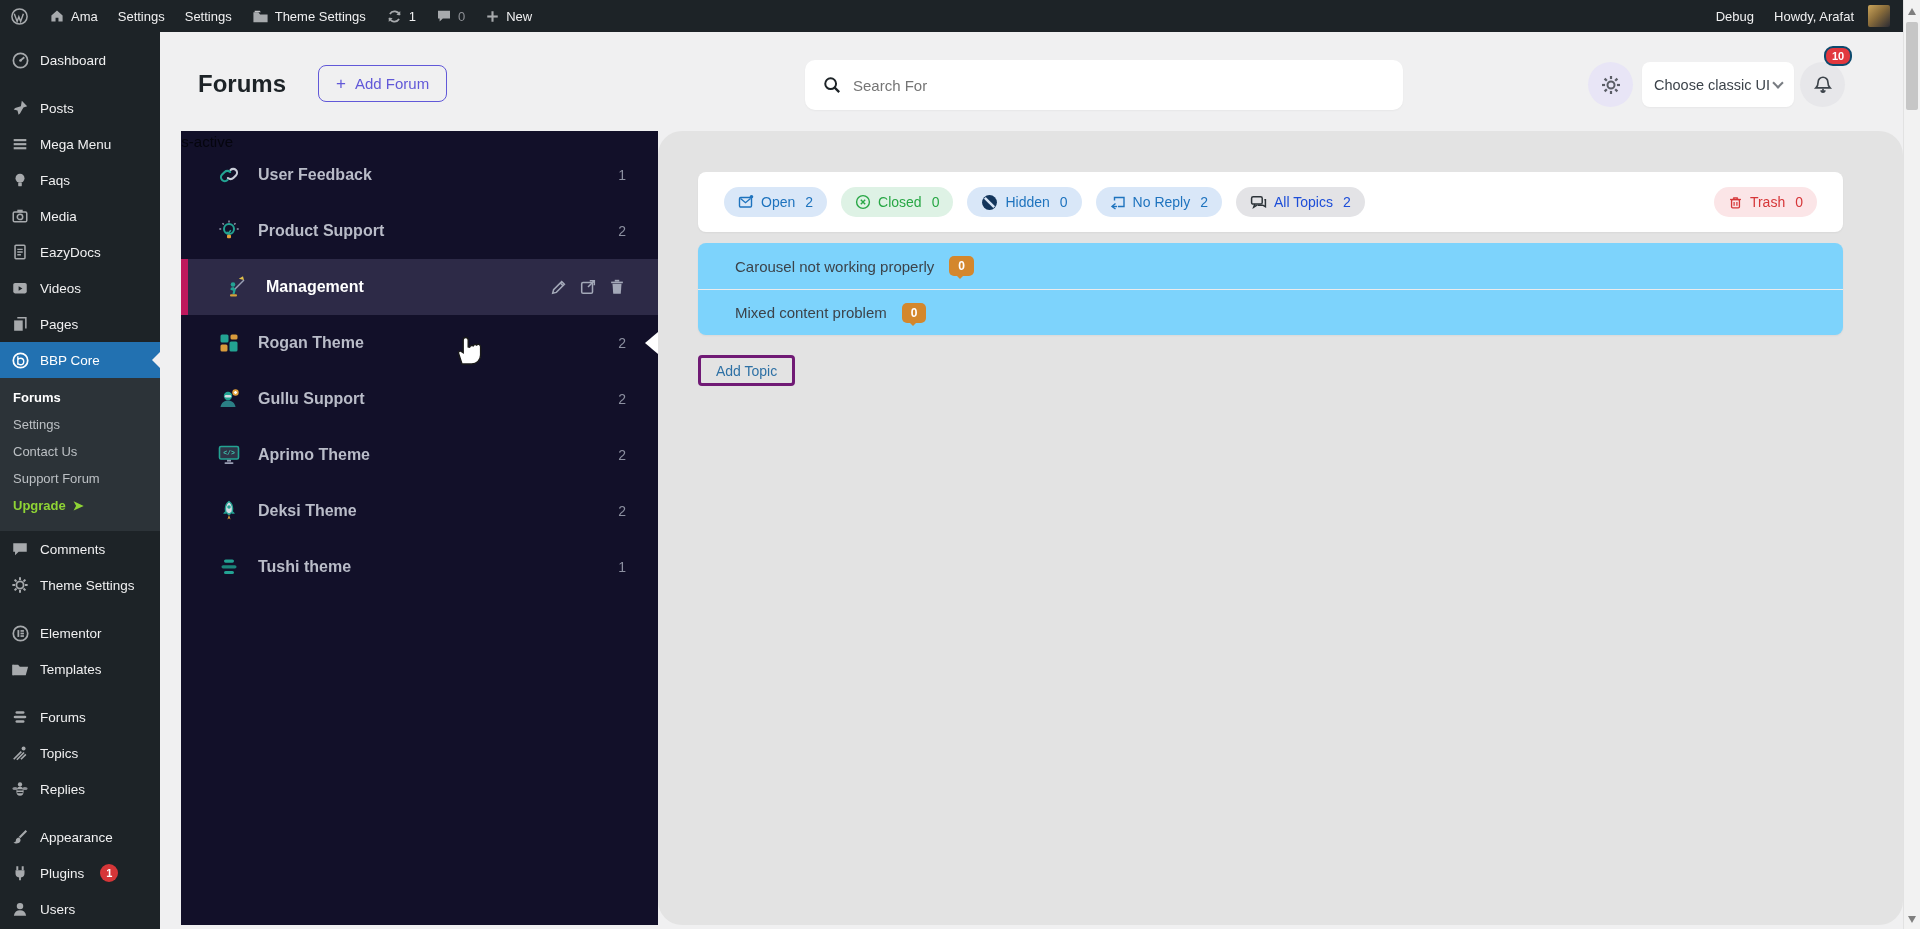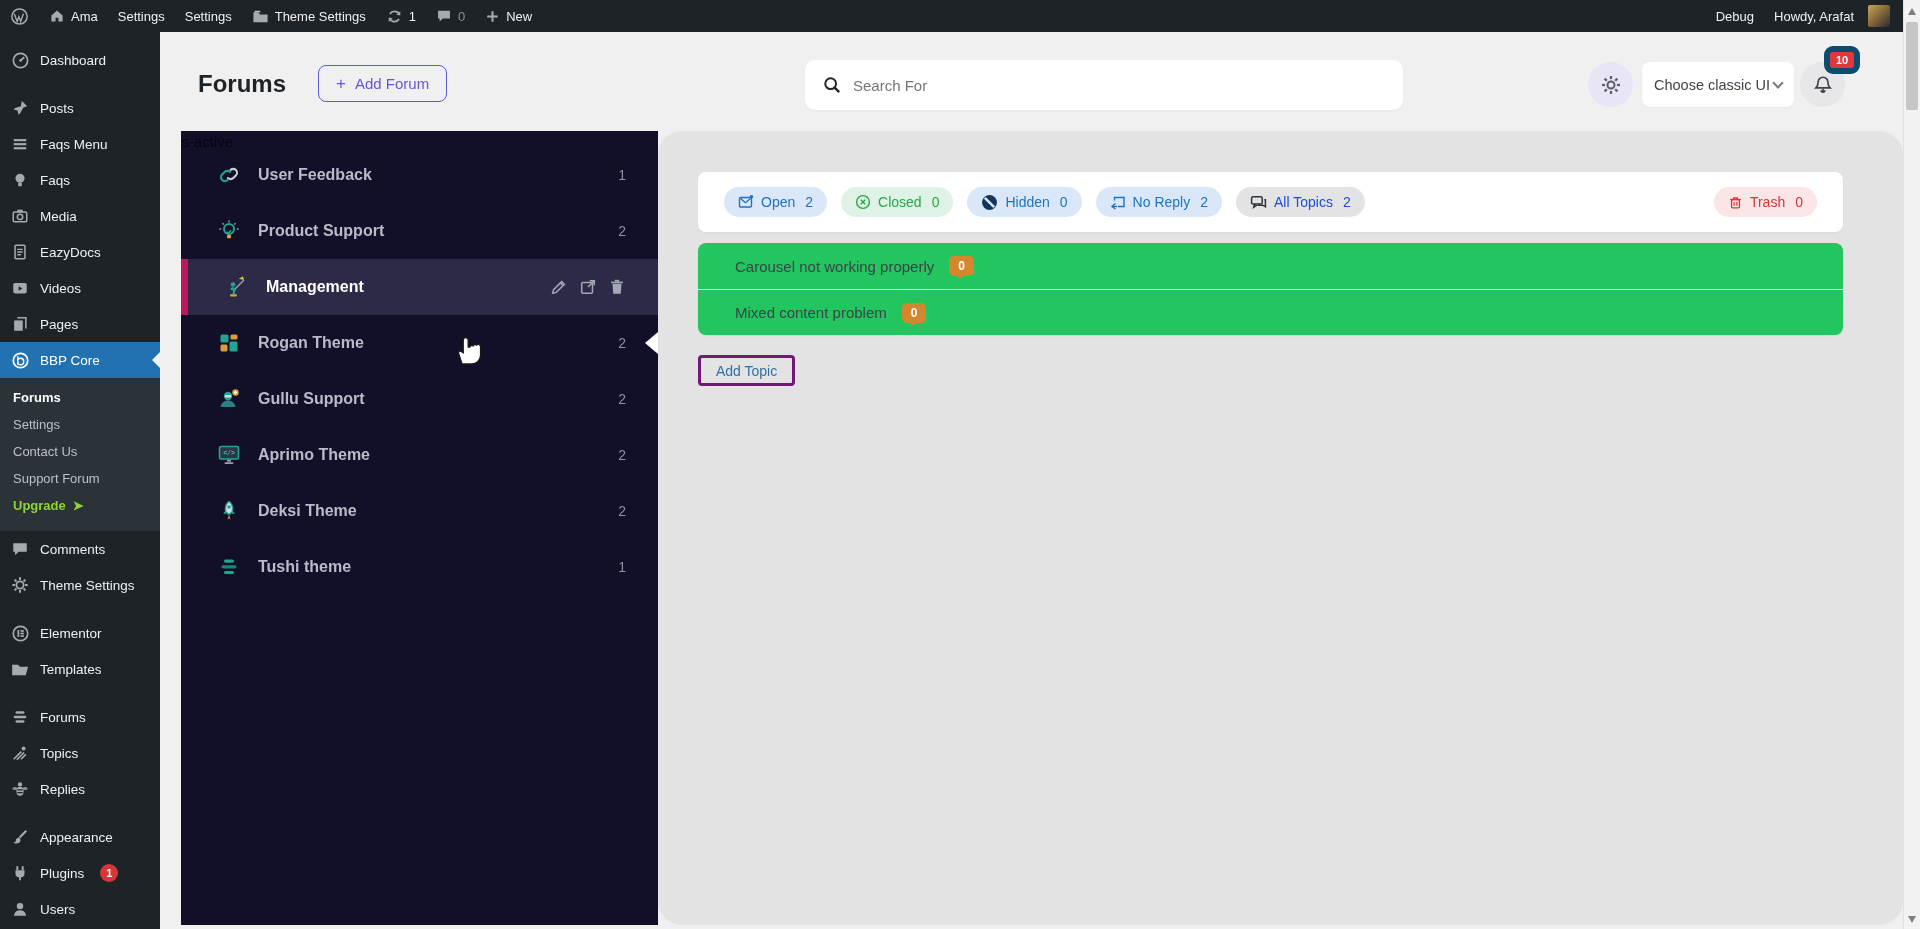--- a/index.html
+++ b/index.html
@@ -52,21 +52,21 @@
   .circle-btn { position:absolute; top:30px; width:45px; height:45px; border-radius:50%;
     display:flex; align-items:center; justify-content:center; cursor:pointer; }
   #gear-btn { left:1428px; background:#e8e5f6; }
   #ui-select { position:absolute; left:1482px; top:30px; width:152px; height:45px; background:#fff;
     border-radius:8px; display:flex; align-items:center; justify-content:center; gap:4px;
     font-size:14.5px; color:#3c434a; cursor:pointer; box-shadow:0 1px 2px rgba(0,0,0,.04); }
   .chev { width:8px; height:8px; border-right:2px solid #787c82; border-bottom:2px solid #787c82;
     transform:rotate(45deg); margin-top:-4px; }
   #bell-btn { left:1640px; background:#e7e7ea; }
   #notif-badge { position:absolute; left:1664px; top:14px; background:#e1383e; color:#fff;
-    font-size:11px; font-weight:bold; border-radius:9px; padding:2px 6px; border:6px solid #0c4a6e; z-index:5; }
+    font-size:11px; font-weight:bold; border-radius:9px; padding:2px 6px; border:2px solid #0c4a6e; z-index:5; }
 
   
   #forum-panel { position:absolute; left:21px; top:99px; width:477px; height:794px;
     background:#121029; overflow:hidden; }
   #debug-text { position:absolute; left:-3px; top:2px; color:#05050e; font-size:15px; }
   .frow { position:relative; height:56px; display:flex; align-items:center; padding:0 32px 0 36px;
     cursor:pointer; }
   .frow .ficon { width:24px; height:24px; margin-right:17px; flex:0 0 24px; }
   .frow .fname { font-size:16px; font-weight:bold; color:#b9bcc8; }
   .frow .fcount { margin-left:auto; font-size:14px; color:#8c90a0; }
@@ -84,21 +84,21 @@
   #filter-card { position:absolute; left:40px; top:41px; width:1145px; height:60px; background:#fff;
     border-radius:8px; display:flex; align-items:center; padding:0 26px;
     box-shadow:0 1px 2px rgba(0,0,0,.05); }
   .pill { height:30px; border-radius:15px; display:flex; align-items:center; gap:7px;
     padding:0 14px; font-size:14px; cursor:pointer; margin-right:14px; }
   .pill .cnt { margin-left:3px; }
   .pill-blue { background:#d9e7f8; color:#1e73be; }
   .pill-green { background:#def2e5; color:#28a745; }
   .pill-gray { background:#e3e3e6; color:#1d4ed8; }
   .pill-red { background:#fbe5e7; color:#d63638; margin:0 0 0 auto; }
-  #topics-card { position:absolute; left:40px; top:112px; width:1145px; background:#22c55e;
+  #topics-card { position:absolute; left:40px; top:112px; width:1145px; background:#7dd3fc;
     border-radius:8px; box-shadow:0 1px 2px rgba(0,0,0,.05); overflow:hidden; }
   .trow { height:46px; display:flex; align-items:center; padding:0 37px; cursor:pointer; }
   .trow + .trow { border-top:1px solid #ececec; }
   .ttitle { font-size:15px; color:#3c434a; font-weight:500; }
   .reply-badge { margin-left:15px; background:#d4872c; color:#fff; font-size:12px; font-weight:bold;
     border-radius:5px; padding:3px 9px; position:relative; }
   .reply-badge::after { content:""; position:absolute; left:7px; bottom:-7px;
     border:4px solid transparent; border-top-color:#d4872c; }
   #add-topic { position:absolute; left:40px; top:224px; height:31px; padding:0 15px;
     background:transparent; border:3px solid #701a75; border-radius:4px; color:#2e71a5;
@@ -199,21 +199,21 @@
     <span class="lbl">Posts</span>
   </div>
   <div class="mi">
     <span class="ic">
       <svg width="18" height="18" viewBox="0 0 20 20">
           <rect x="3" y="4.5" width="14" height="2.4" fill="#a7aaad"></rect>
           <rect x="3" y="9" width="14" height="2.4" fill="#a7aaad"></rect>
           <rect x="3" y="13.5" width="14" height="2.4" fill="#a7aaad"></rect>
         </svg>
     </span>
-    <span class="lbl">Faqs Menu</span>
+    <span class="lbl">Mega Menu</span>
   </div>
   <div class="mi">
     <span class="ic">
       <svg width="18" height="18" viewBox="0 0 20 20">
           <circle cx="10" cy="8" r="5" fill="#a7aaad"></circle>
           <rect x="8" y="13" width="4" height="4" rx="1" fill="#a7aaad"></rect>
         </svg>
     </span>
     <span class="lbl">Faqs</span>
   </div>

